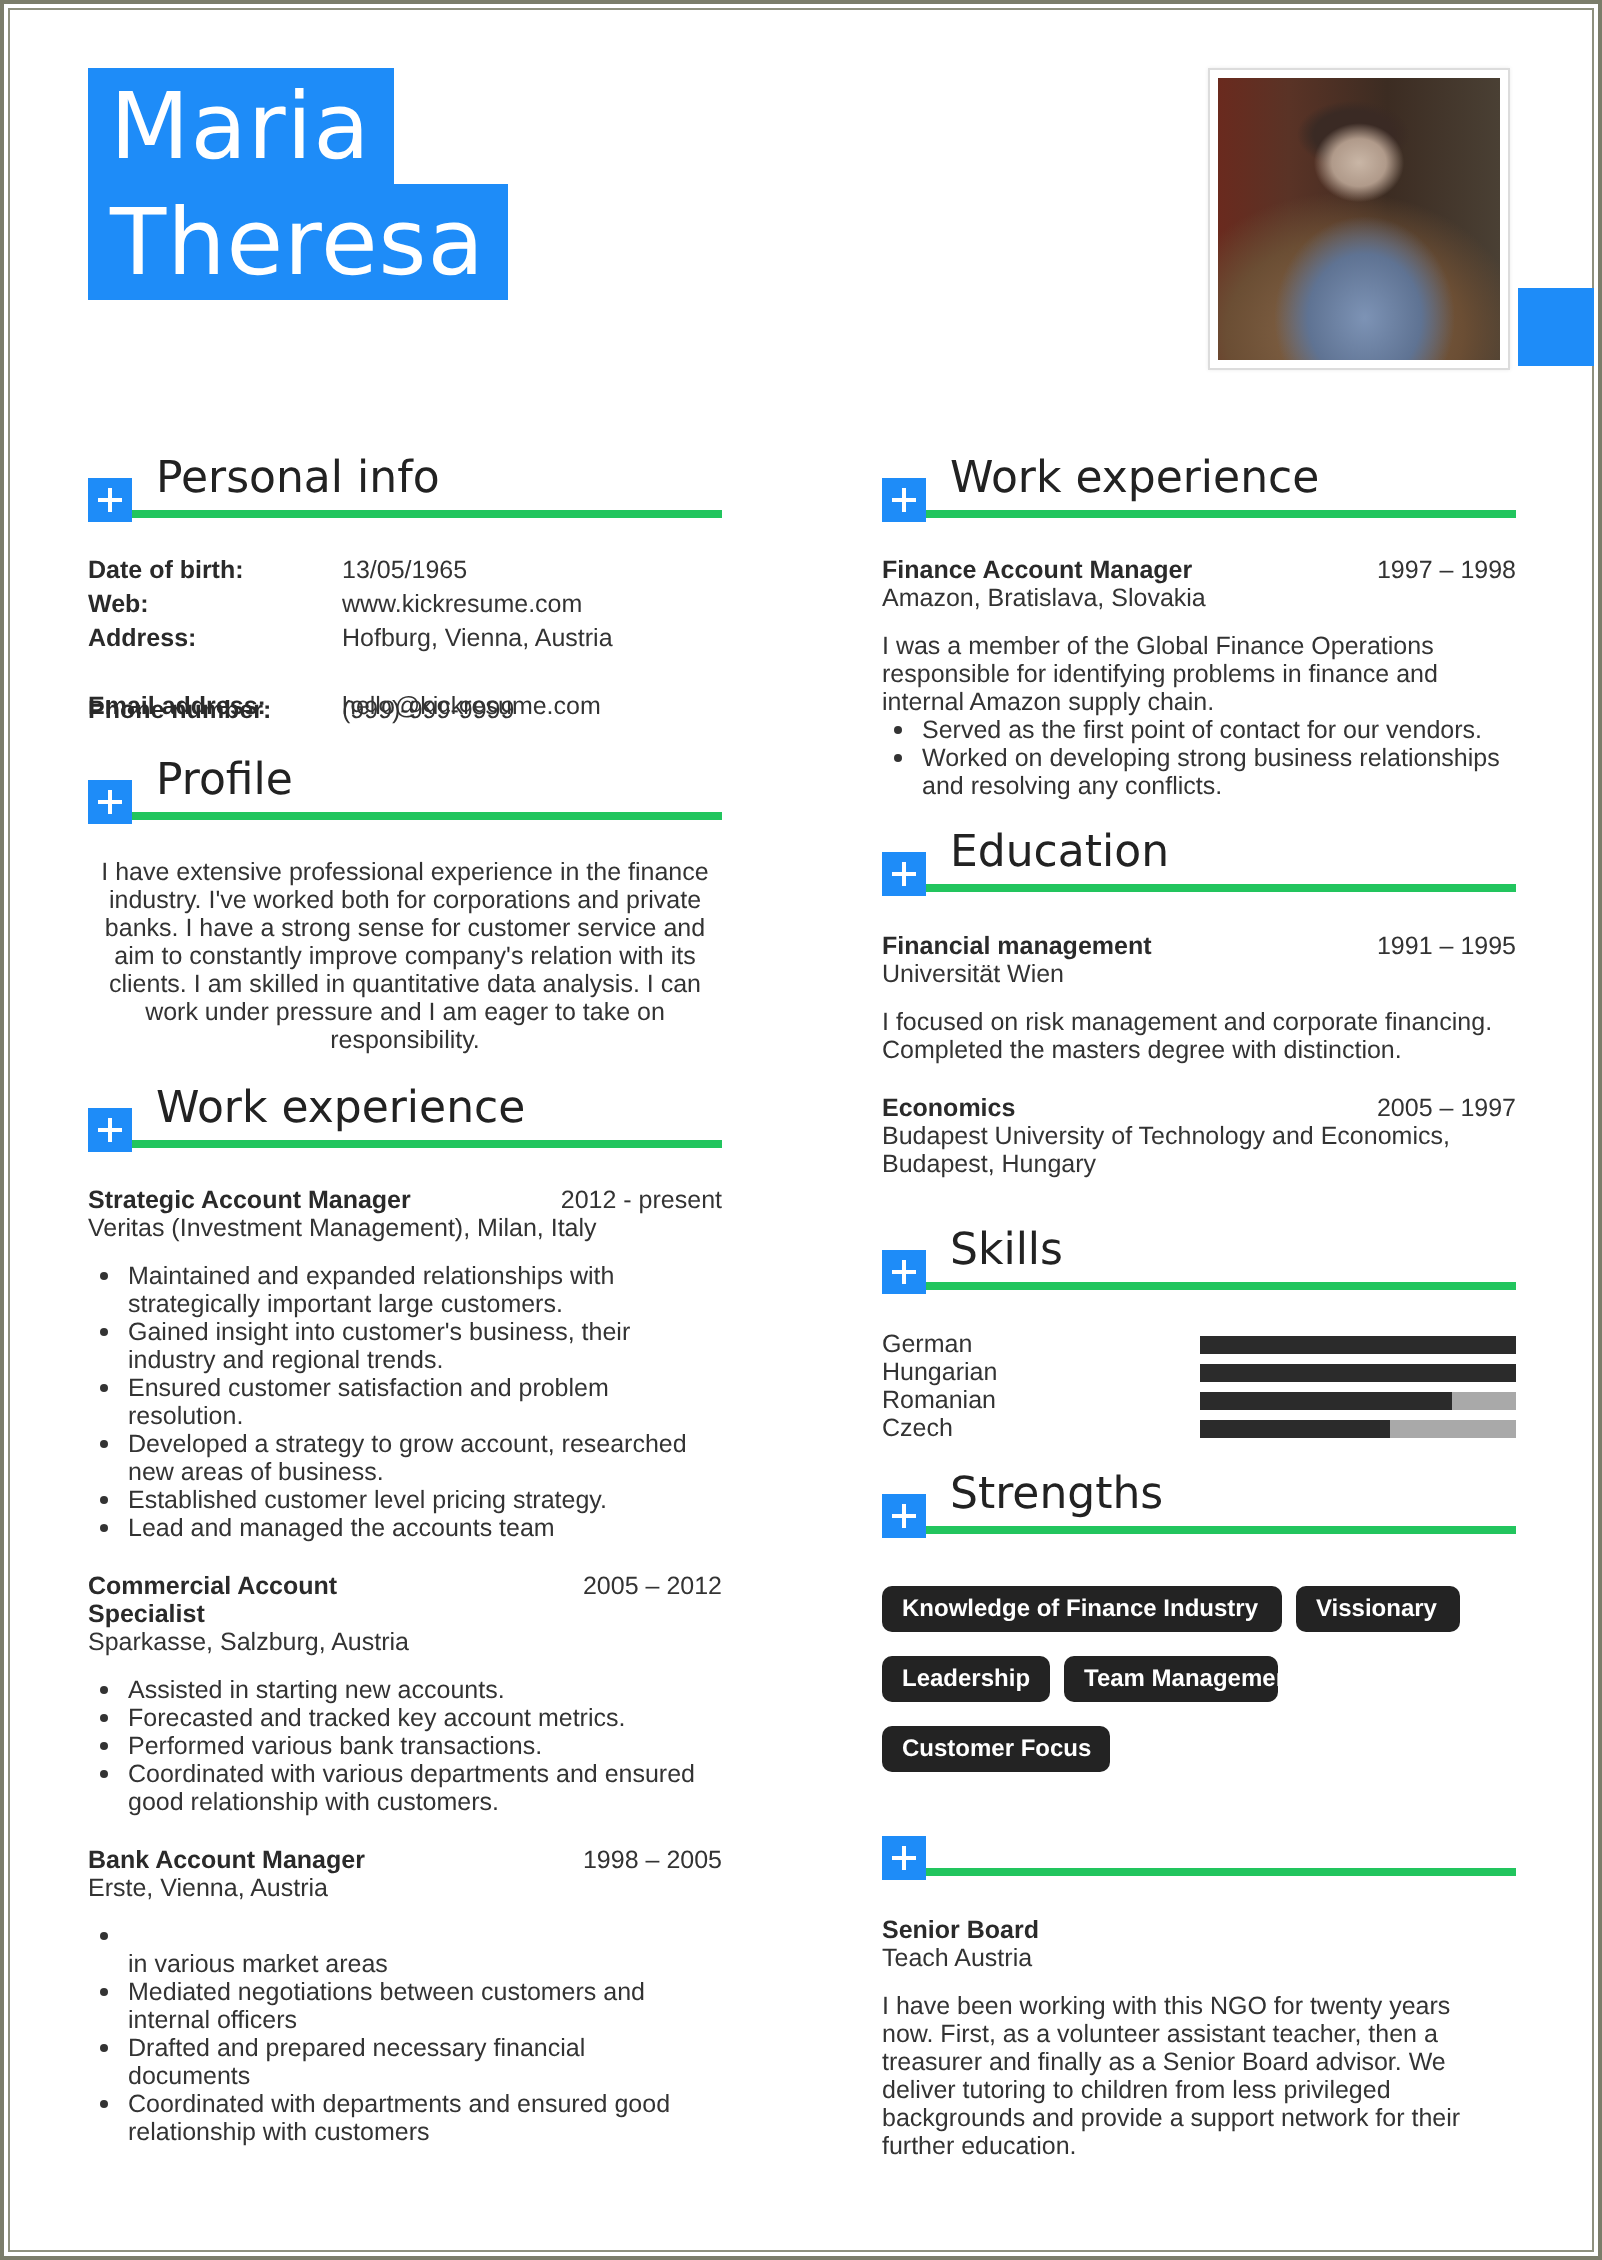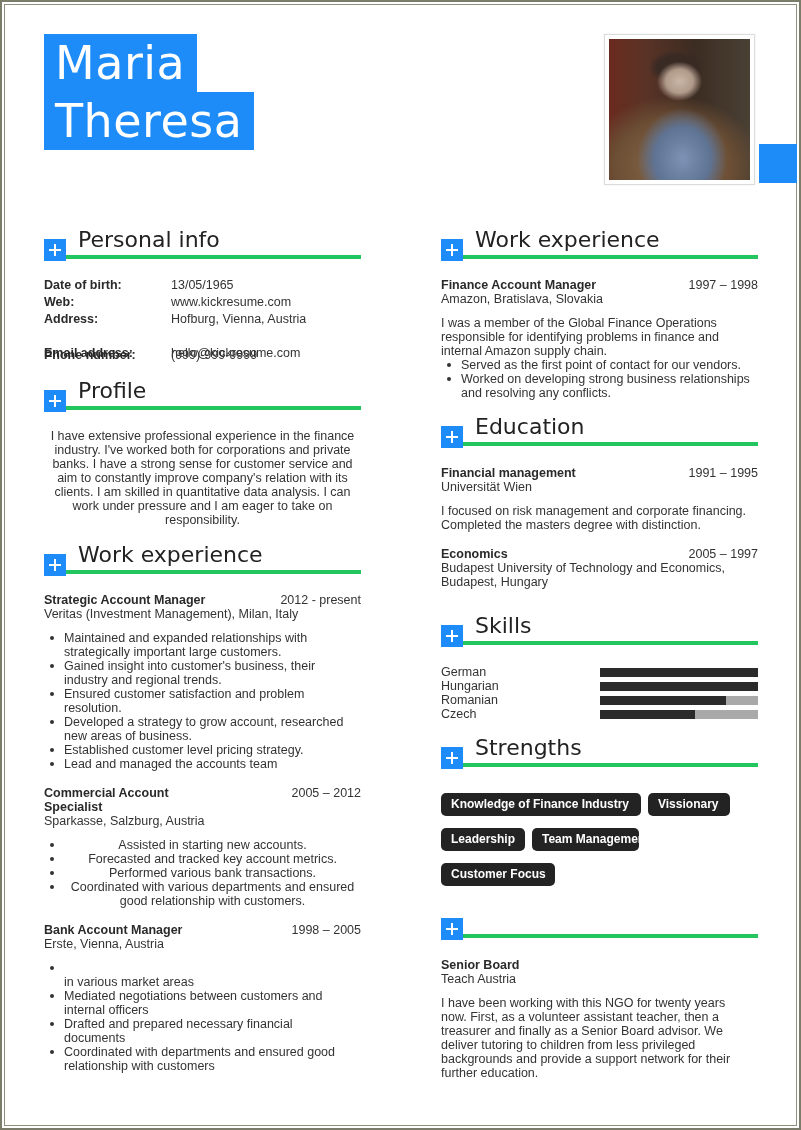--- a/index.html
+++ b/index.html
@@ -130,21 +130,21 @@
       <li><span>Developed a strategy to grow account, researched</span><br><span>new areas of business.</span></li>
       <li><span>Established customer level pricing strategy.</span></li>
       <li><span>Lead and managed the accounts team</span></li>
     </ul>
   </div>
 
   <div class="job" style="top:786px;">
     <div class="job-title"><span>Commercial Account</span><br><span>Specialist</span></div>
     <div class="job-date">2005 – 2012</div>
     <div class="job-org">Sparkasse, Salzburg, Austria</div>
-    <ul class="bul" style="margin-top:10px;text-align:center;">
+    <ul class="bul" style="margin-top:10px;">
       <li><span>Assisted in starting new accounts.</span></li>
       <li><span>Forecasted and tracked key account metrics.</span></li>
       <li><span>Performed various bank transactions.</span></li>
       <li><span>Coordinated with various departments and ensured</span><br><span>good relationship with customers.</span></li>
     </ul>
   </div>
 
   <div class="job" style="top:923px;">
     <div class="job-title">Bank Account Manager</div>
     <div class="job-date">1998 – 2005</div>

